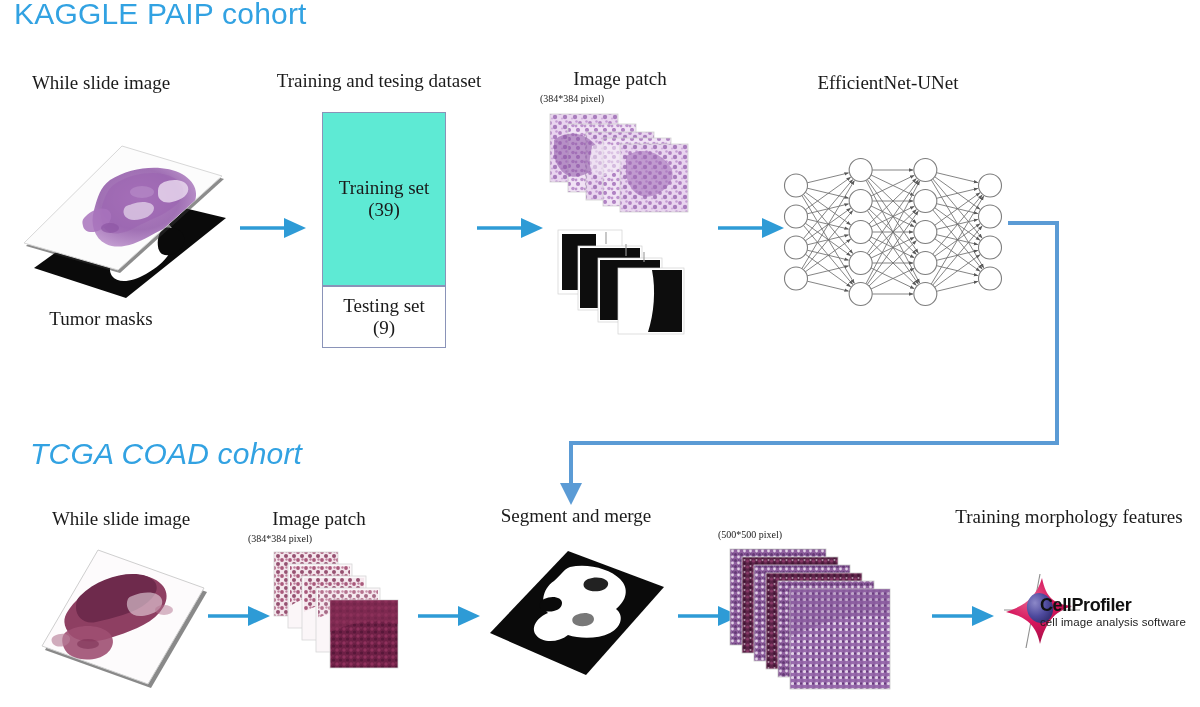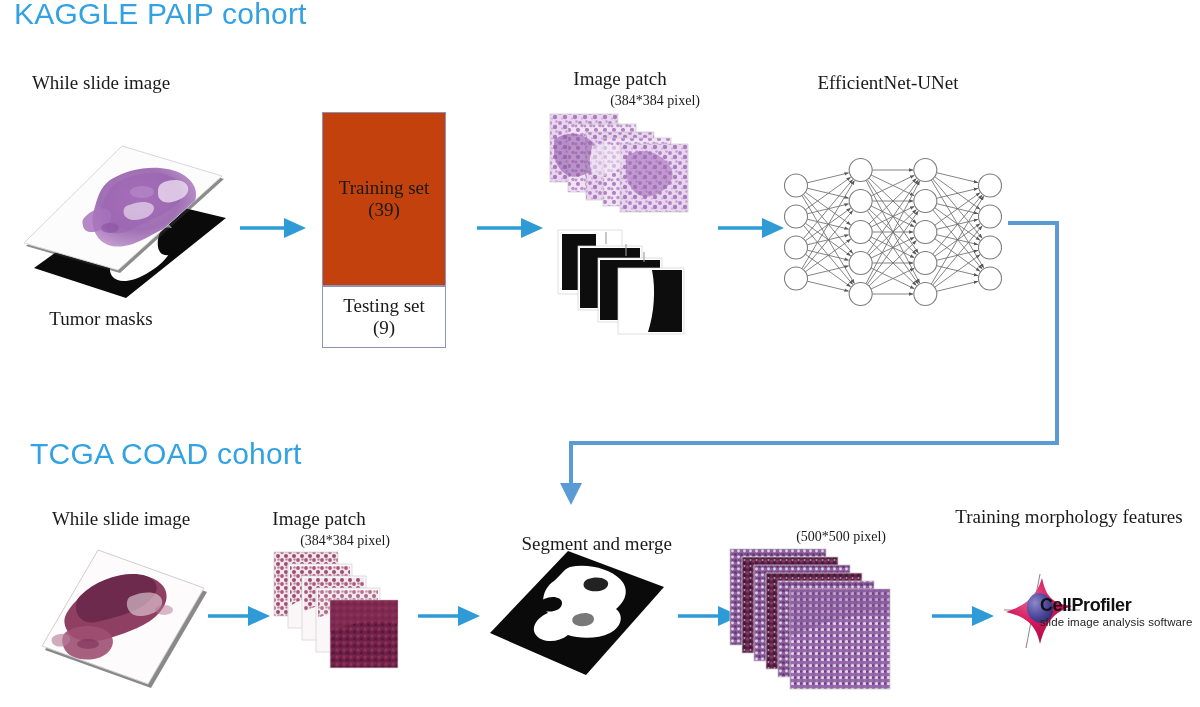--- a/index.html
+++ b/index.html
@@ -5,29 +5,29 @@
   html,body{margin:0;padding:0;background:#fff;}
   body{width:1200px;height:707px;position:relative;overflow:hidden;
        font-family:"Liberation Serif",serif;color:#1a1a1a;}
   .stage{position:absolute;inset:0;width:1024px;height:707px;}
   .abs{position:absolute;}
 
   .cohort-title{font-family:"Liberation Sans",sans-serif;color:#32A2E2;
        font-size:30px;letter-spacing:.2px;white-space:nowrap;}
   .step-label{font-family:"Liberation Serif",serif;font-size:19px;
        white-space:nowrap;text-align:center;}
-  .step-sub{font-family:"Liberation Serif",serif;font-size:14px;
-       white-space:nowrap;text-align:right;margin-top:-1px;}
+  .step-sub{font-family:"Liberation Serif",serif;font-size:10px;
+       white-space:nowrap;text-align:left;margin-top:-1px;}
   .boxtext{font-family:"Liberation Serif",serif;font-size:19px;
        text-align:center;line-height:1.15;}
 
   
   .ds-box{border:1px solid #8A93B8;box-sizing:border-box;
        display:flex;align-items:center;justify-content:center;}
-  .ds-train{background:#c2410c;}
+  .ds-train{background:#5eead4;}
   .ds-test{background:#ffffff;align-items:center;}
 
   svg{display:block;overflow:visible;}
   .nn-node{fill:#fff;stroke:#7d7d7d;stroke-width:1.1;}
   .nn-edge{stroke:#6e6e6e;stroke-width:.85;fill:none;}
 
   .cp-word{font-family:"Liberation Sans",sans-serif;font-weight:bold;
        font-size:18px;color:#111;letter-spacing:-.4px;white-space:nowrap;}
   .cp-tag{font-family:"Liberation Sans",sans-serif;font-size:11.5px;
        color:#222;letter-spacing:.1px;white-space:nowrap;}
@@ -89,20 +89,21 @@
     </g>
   </svg>
 
   <div class="abs step-label" style="left:18px;top:308px;width:166px;">Tumor masks</div>
 
   <svg class="abs" style="left:240px;top:215px;" width="66" height="26" viewBox="0 0 66 26">
     <line x1="0" y1="13" x2="48" y2="13" stroke="#2E9BD6" stroke-width="3.4"></line>
     <polygon points="44,3 66,13 44,23" fill="#2E9BD6"></polygon>
   </svg>
 
+  <div class="abs step-label" style="left:250px;top:70px;width:258px;">Training and tesing dataset</div>
 
   <div class="abs ds-box ds-train" style="left:322px;top:112px;width:124px;height:174px;">
     <div class="boxtext">
       <div>Training set</div>
       <div>(39)</div>
     </div>
   </div>
 
   <div class="abs ds-box ds-test" style="left:322px;top:286px;width:124px;height:62px;">
     <div class="boxtext">
@@ -264,21 +265,21 @@
         <circle cx="208" cy="95.5" r="11.5" class="nn-node"></circle>
         <circle cx="208" cy="126.5" r="11.5" class="nn-node"></circle>
       </g>
   </svg>
 
   <svg class="abs" style="left:0px;top:0px;" width="1200" height="707" viewBox="0 0 1200 707">
     <path d="M1008,223 H1057 V443 H571 V487" fill="none" stroke="#5B9BD5" stroke-width="4"></path>
     <polygon points="560,483 582,483 571,505" fill="#5B9BD5"></polygon>
   </svg>
 
-  <div class="abs cohort-title" style="left:30px;top:437px;">TCGA COAD cohort</div>
+  <div class="abs cohort-title" style="left:30px;top:437px;font-style:italic;">TCGA COAD cohort</div>
 
   <div class="abs step-label" style="left:26px;top:508px;width:190px;">While slide image</div>
 
   <svg class="abs" style="left:36px;top:540px;" width="180" height="150" viewBox="0 0 180 150">
     <defs>
       <clipPath id="clipSlide2">
           <polygon points="6,106 62,10 168,48 112,144"></polygon>
         </clipPath>
     </defs>
     <polygon points="6,106 62,10 168,48 112,144" fill="#3a3a3a" opacity=".6" transform="translate(3,4)"></polygon>
@@ -331,21 +332,21 @@
     <path d="M46,40 H106 V60 C84,56 64,60 46,68 Z" fill="url(#heTex3)" opacity=".85"></path>
     <rect x="58" y="50" width="68" height="68" fill="url(#heTex4)" stroke="#d6d6d6" stroke-width=".8"></rect>
     <path d="M58,50 H126 V74 C104,68 80,72 58,82 Z" fill="#8c3159" opacity=".55"></path>
   </svg>
 
   <svg class="abs" style="left:418px;top:603px;" width="62" height="26" viewBox="0 0 62 26">
     <line x1="0" y1="13" x2="44" y2="13" stroke="#2E9BD6" stroke-width="3.4"></line>
     <polygon points="40,3 62,13 40,23" fill="#2E9BD6"></polygon>
   </svg>
 
-  <div class="abs step-label" style="left:480px;top:533px;width:192px;text-align:right;">Segment and merge</div>
+  <div class="abs step-label" style="left:480px;top:505px;width:192px;">Segment and merge</div>
 
   <svg class="abs" style="left:484px;top:545px;" width="190" height="148" viewBox="0 0 190 148">
     <defs>
       <clipPath id="clipSeg">
           <polygon points="6,88 84,6 180,42 102,130"></polygon>
         </clipPath>
     </defs>
     <polygon points="6,88 84,6 180,42 102,130" fill="#0a0a0a"></polygon>
     <g clip-path="url(#clipSeg)">
       <path d="M86,22 C104,18 126,24 136,34 C146,44 142,56 132,64
@@ -359,21 +360,21 @@
       <path d="M92,70 C100,66 110,68 110,74 C110,80 100,83 92,80
                C87,78 87,72 92,70 Z" fill="#0a0a0a" opacity=".55"></path>
     </g>
   </svg>
 
   <svg class="abs" style="left:678px;top:603px;" width="62" height="26" viewBox="0 0 62 26">
     <line x1="0" y1="13" x2="44" y2="13" stroke="#2E9BD6" stroke-width="3.4"></line>
     <polygon points="40,3 62,13 40,23" fill="#2E9BD6"></polygon>
   </svg>
 
-  <div class="abs step-sub" style="left:700px;top:530px;width:186px;">(500*500 pixel)</div>
+  <div class="abs step-sub" style="left:718px;top:530px;width:186px;">(500*500 pixel)</div>
 
   <svg class="abs" style="left:728px;top:547px;" width="196" height="152" viewBox="0 0 196 152">
     <defs>
       <pattern id="tmr1" width="6" height="6" patternUnits="userSpaceOnUse">
         <rect width="6" height="6" fill="#8e5e9e"></rect>
         <circle cx="1.5" cy="1.5" r="1.5" fill="#5e3570" opacity=".9"></circle>
         <circle cx="4.5" cy="4" r="1.4" fill="#f0e6f2" opacity=".85"></circle>
         <circle cx="4.8" cy="1" r="1" fill="#6f4482" opacity=".9"></circle>
       </pattern>
       <pattern id="tmr2" width="6" height="6" patternUnits="userSpaceOnUse">
@@ -420,16 +421,16 @@
     </defs>
     <line x1="8" y1="38" x2="84" y2="38" stroke="#8e8e8e" stroke-width="1.1"></line>
     <line x1="44" y1="2" x2="30" y2="76" stroke="#8e8e8e" stroke-width="1.1"></line>
     <path d="M46,6 C50,26 58,32 76,34 C58,40 50,50 44,72
              C40,50 26,44 10,40 C28,34 40,26 46,6 Z" fill="url(#cpStar)"></path>
     <ellipse cx="44" cy="36" rx="13" ry="15" fill="url(#cpNuc)" transform="rotate(-12 44 36)"></ellipse>
   </svg>
 
   <div class="abs" style="left:1040px;top:595px;">
     <div class="cp-word"><span>Cell</span><span>Profiler</span></div>
-    <div class="cp-tag">slide image analysis software</div>
+    <div class="cp-tag">cell image analysis software</div>
   </div>
 
 </div>
 
 </body></html>

